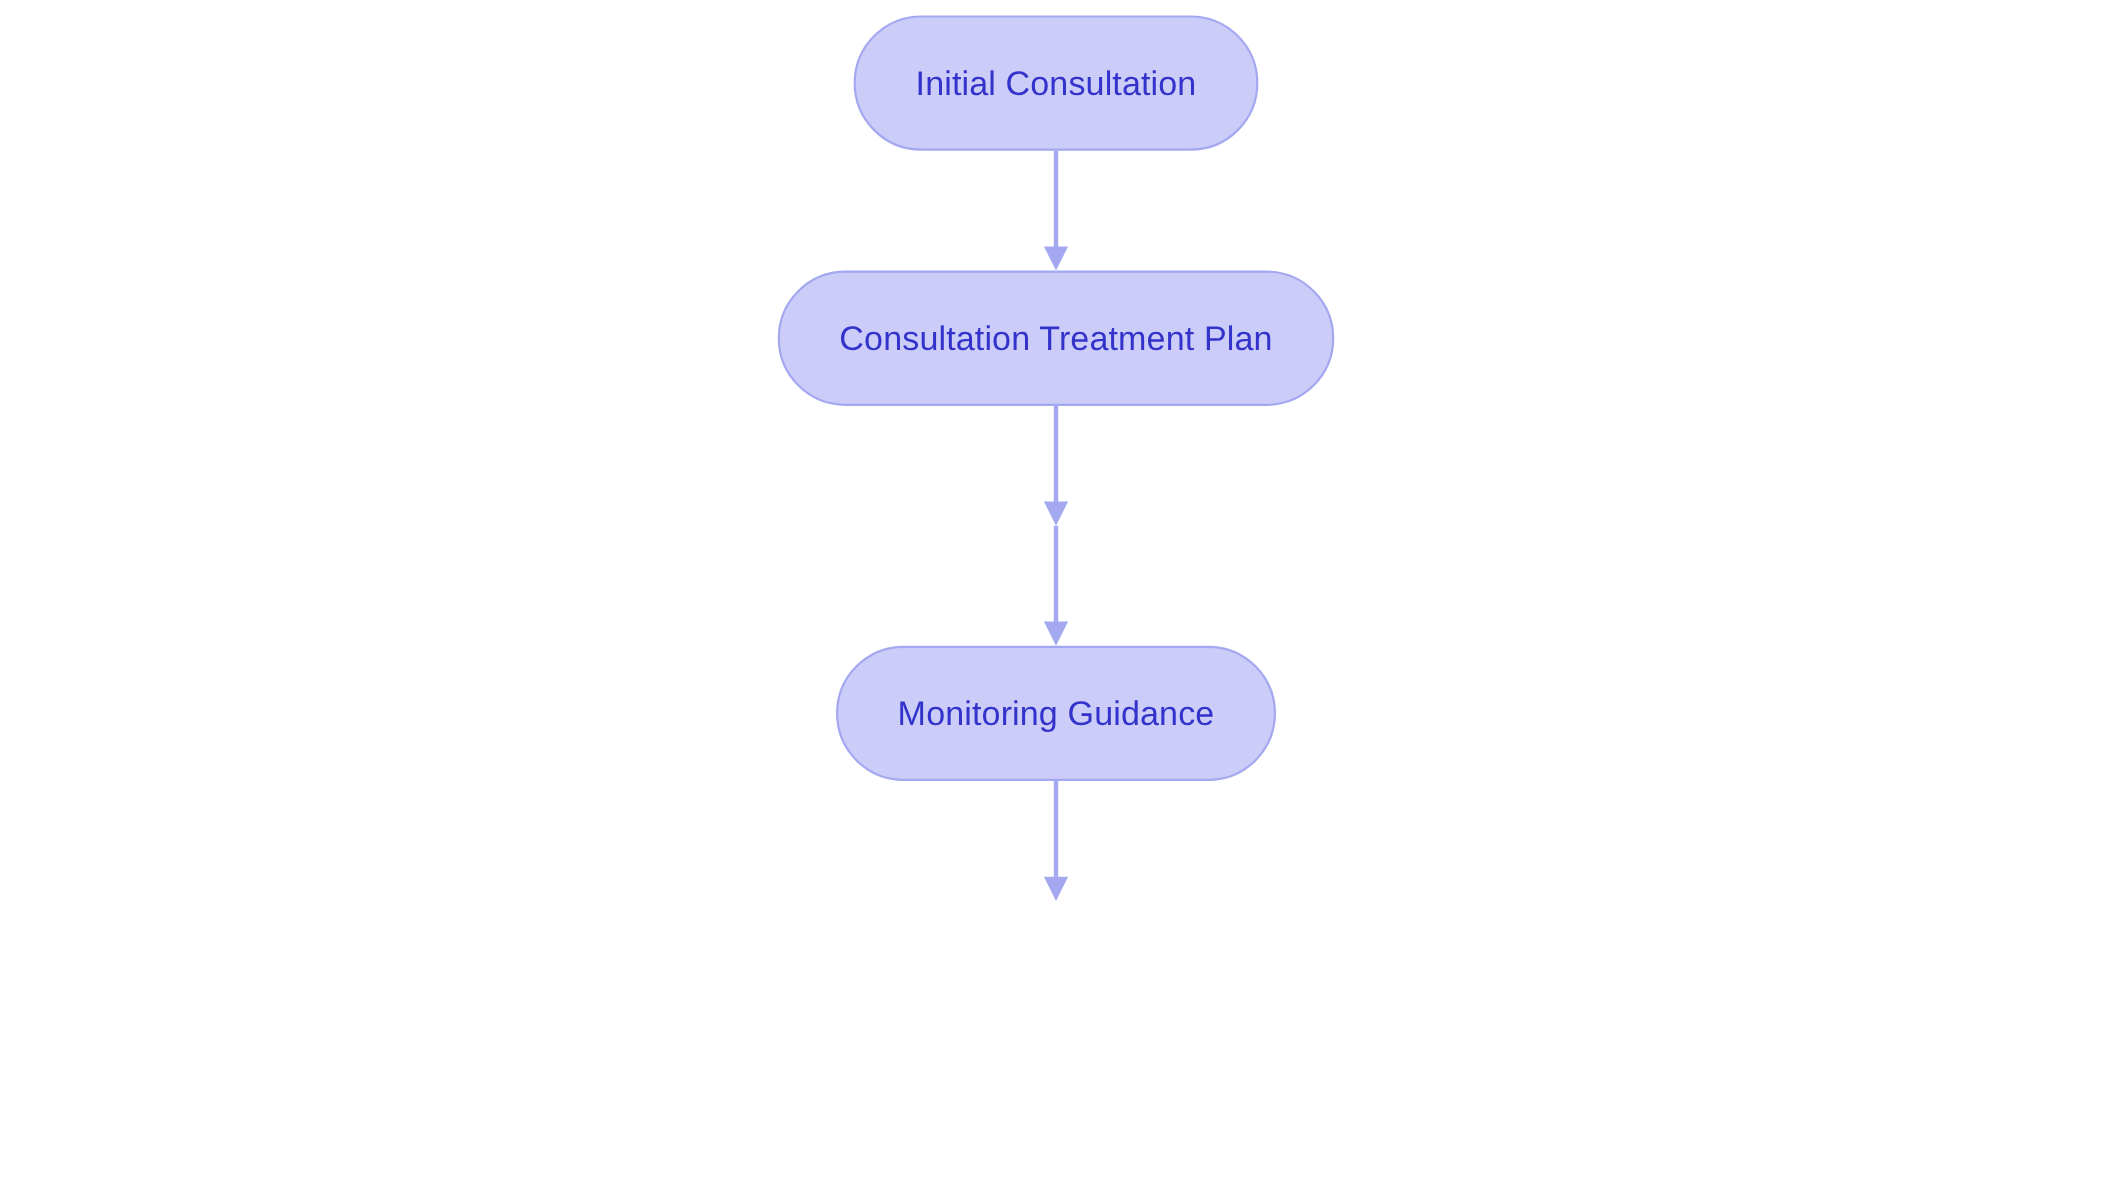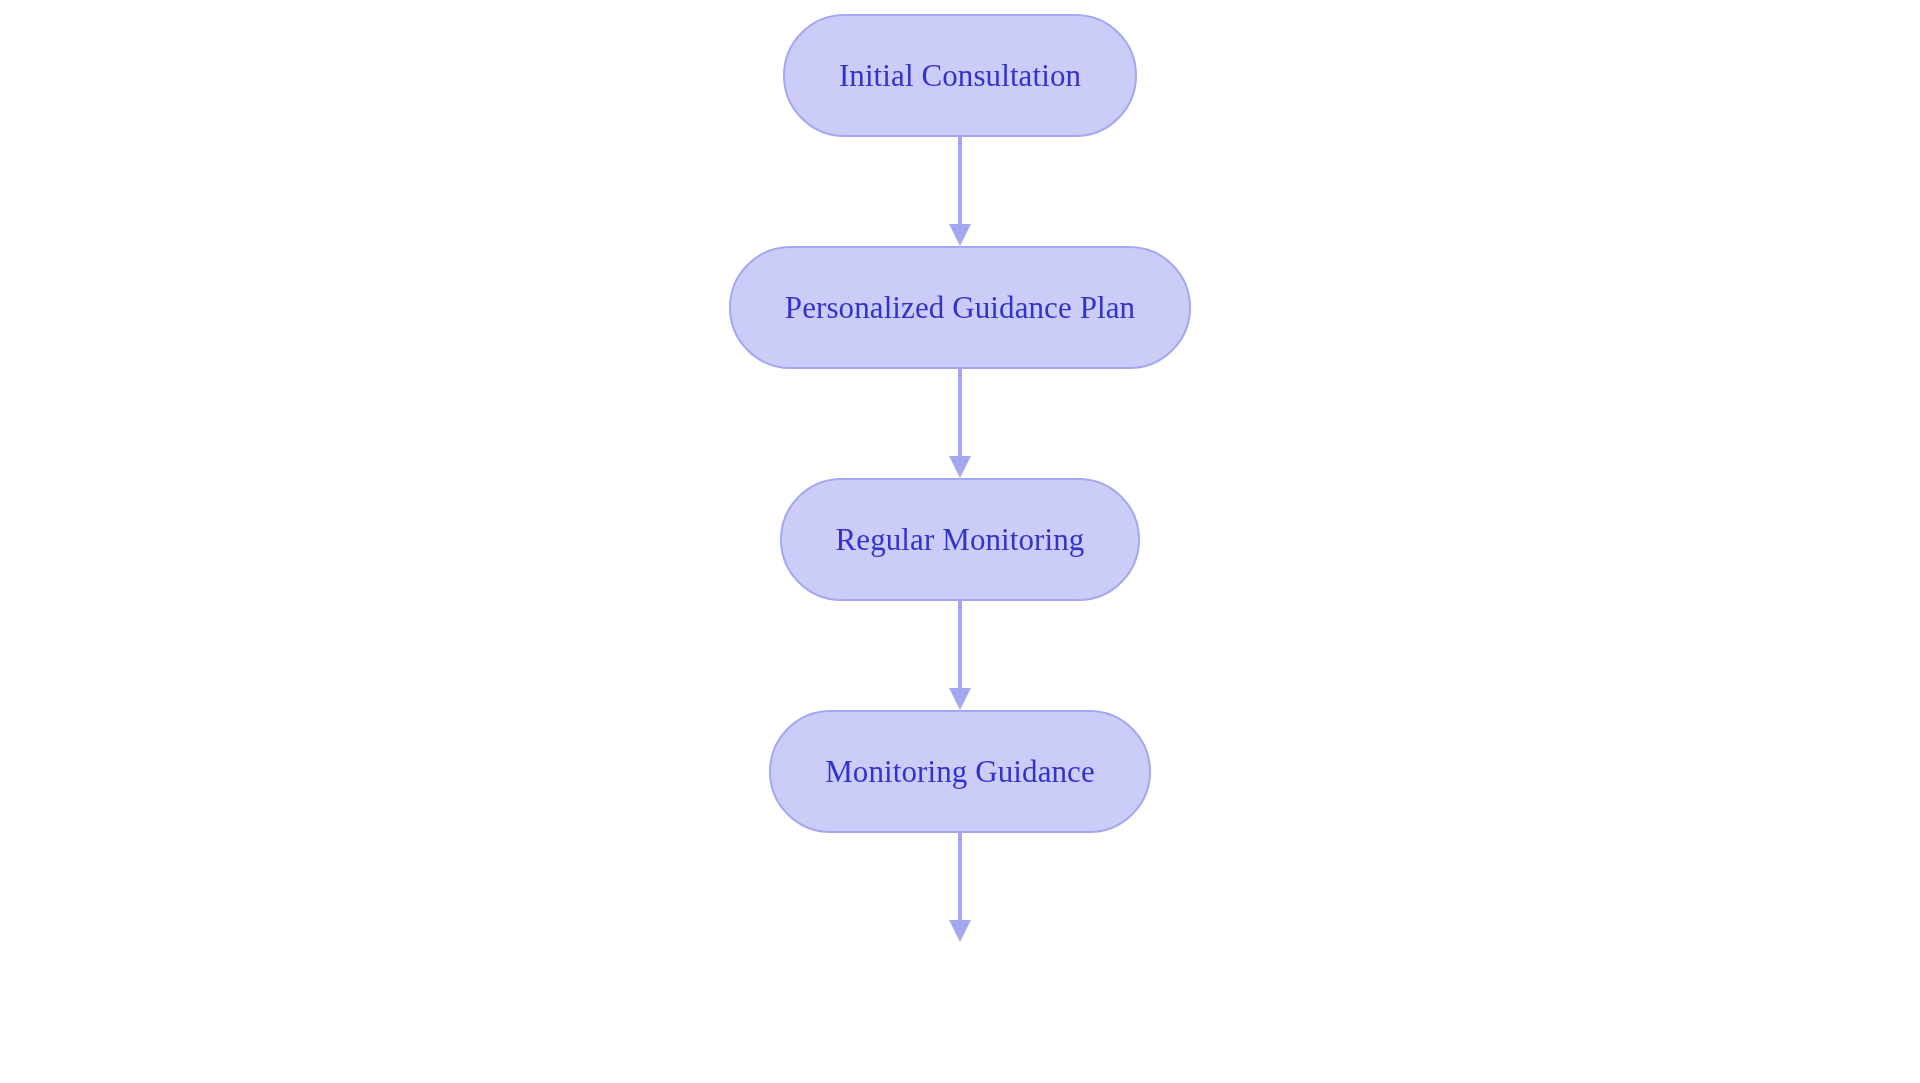--- a/index.html
+++ b/index.html
@@ -13,21 +13,20 @@
     background: #ffffff;
     font-family: "Liberation Sans", "DejaVu Sans", sans-serif;
     overflow: hidden;
   }
 
   #flow-canvas {
     position: relative;
     width: 1920px;
     height: 1083px;
     background: #ffffff;
-    font-family: Liberation Serif, serif;
   }
 
   .flow-column {
     position: absolute;
     left: 0;
     top: 0;
     width: 1920px;
     height: 1083px;
     display: flex;
     flex-direction: column;
@@ -104,31 +103,28 @@
     <div class="node">
       <span class="node-label">Initial Consultation</span>
     </div>
 
     <div class="connector">
       <div class="connector-line"></div>
       <div class="connector-arrow"></div>
     </div>
 
     <div class="node">
-      <span class="node-label">Personalized Guidance Plan</span>
+      <span class="node-label">Consultation Treatment Plan</span>
     </div>
 
     <div class="connector">
       <div class="connector-line"></div>
       <div class="connector-arrow"></div>
     </div>
 
-    <div class="node">
-      <span class="node-label">Regular Monitoring</span>
-    </div>
 
     <div class="connector">
       <div class="connector-line"></div>
       <div class="connector-arrow"></div>
     </div>
 
     <div class="node">
       <span class="node-label">Monitoring Guidance</span>
     </div>
 

